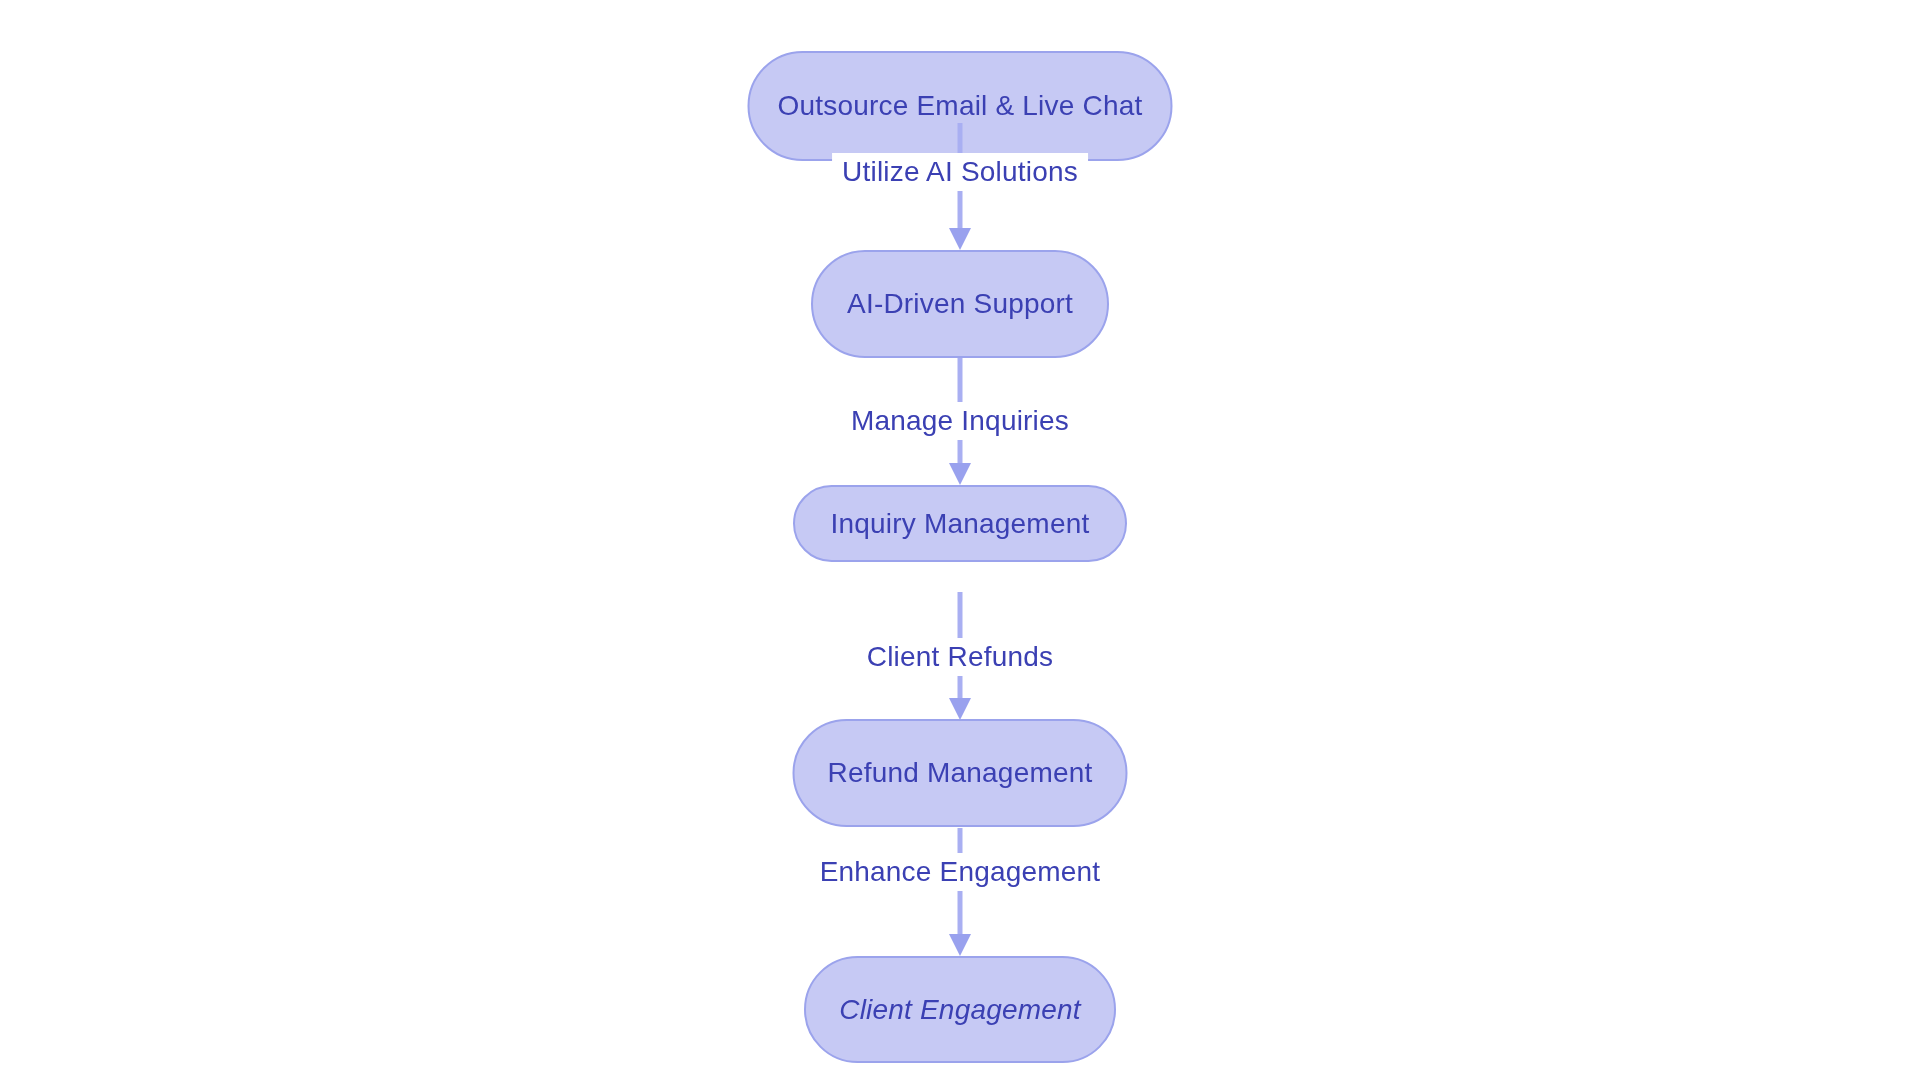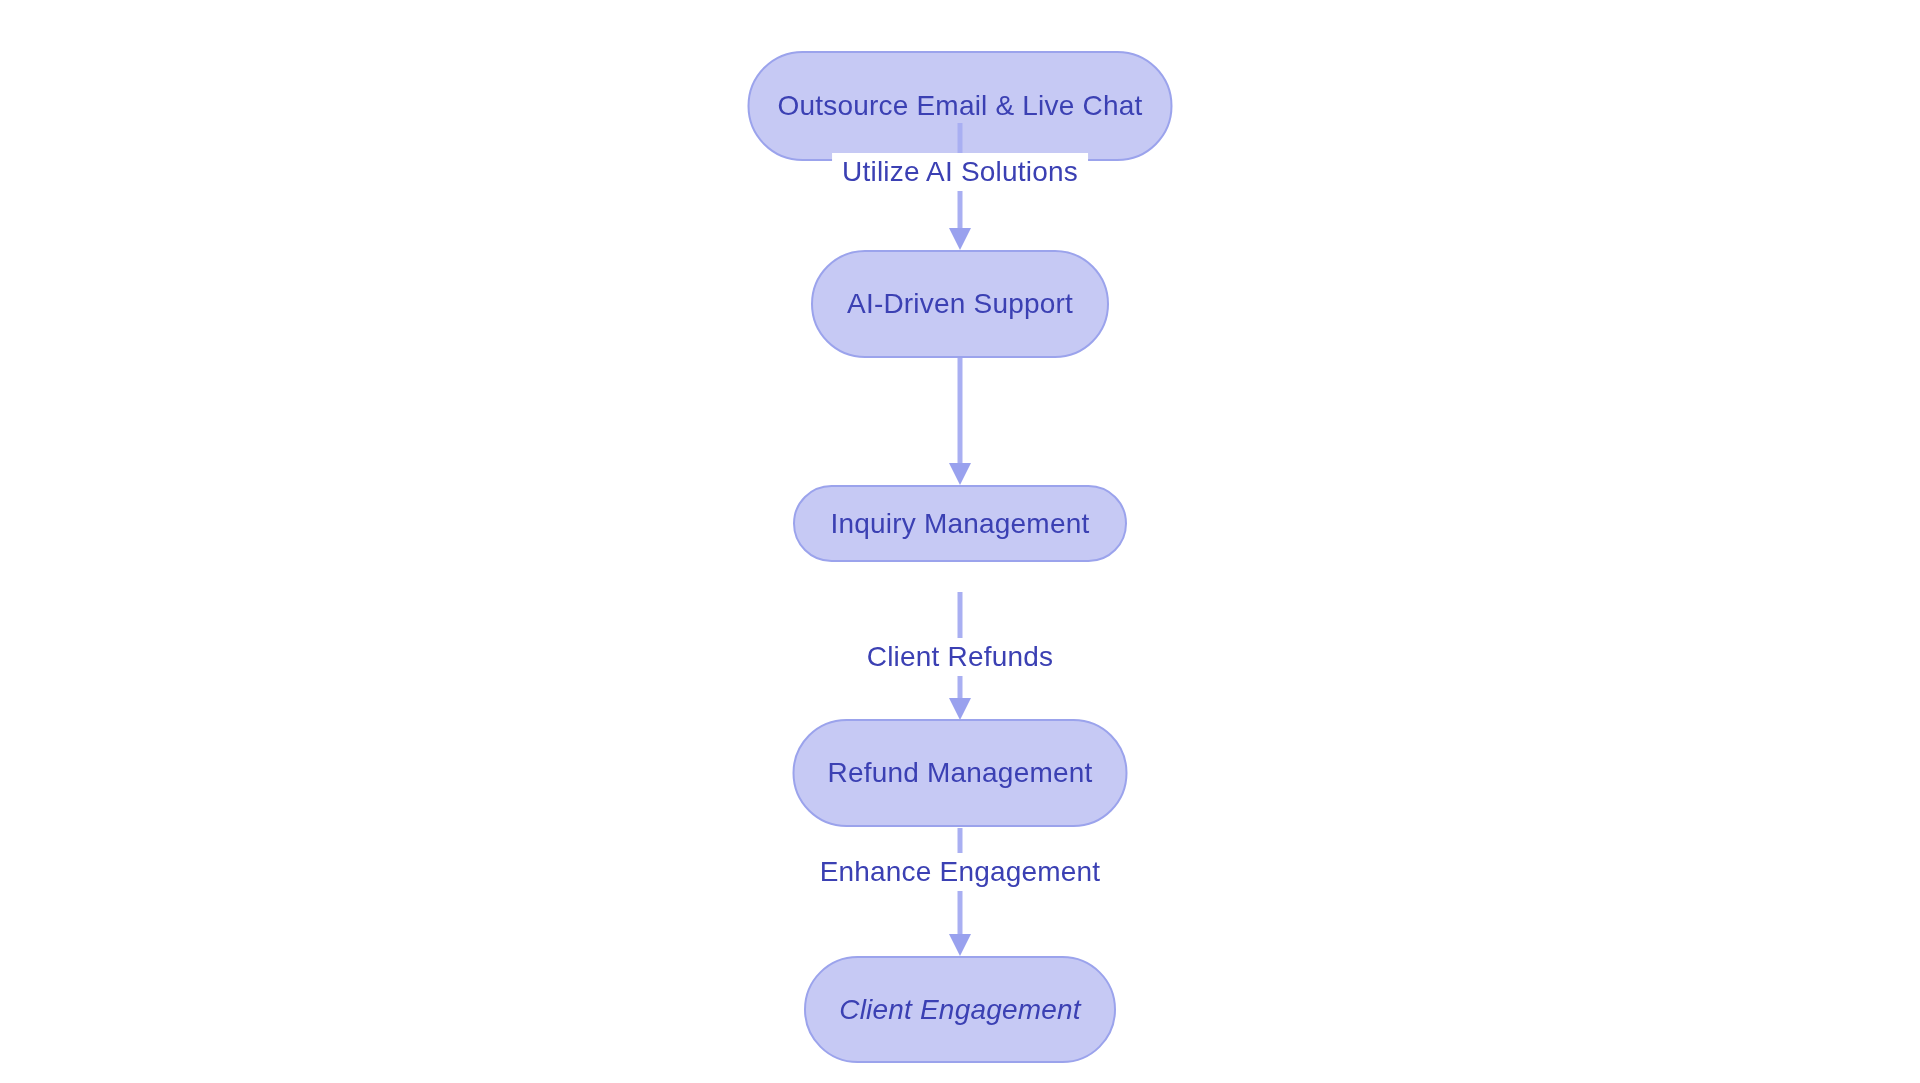--- a/index.html
+++ b/index.html
@@ -94,20 +94,21 @@
   <div class="edge-line e1"></div>
   <div class="arrow a1"></div>
   <div class="edge-label l1">Utilize AI Solutions</div>
 
   <div class="node n2">
     <span class="node-text">AI-Driven Support</span>
   </div>
 
   <div class="edge-line e2"></div>
   <div class="arrow a2"></div>
+  <div class="edge-label l2">Manage Inquiries</div>
 
   <div class="node n3">
     <span class="node-text">Inquiry Management</span>
   </div>
 
   <div class="edge-line e3"></div>
   <div class="arrow a3"></div>
   <div class="edge-label l3">Client Refunds</div>
 
   <div class="node n4">

